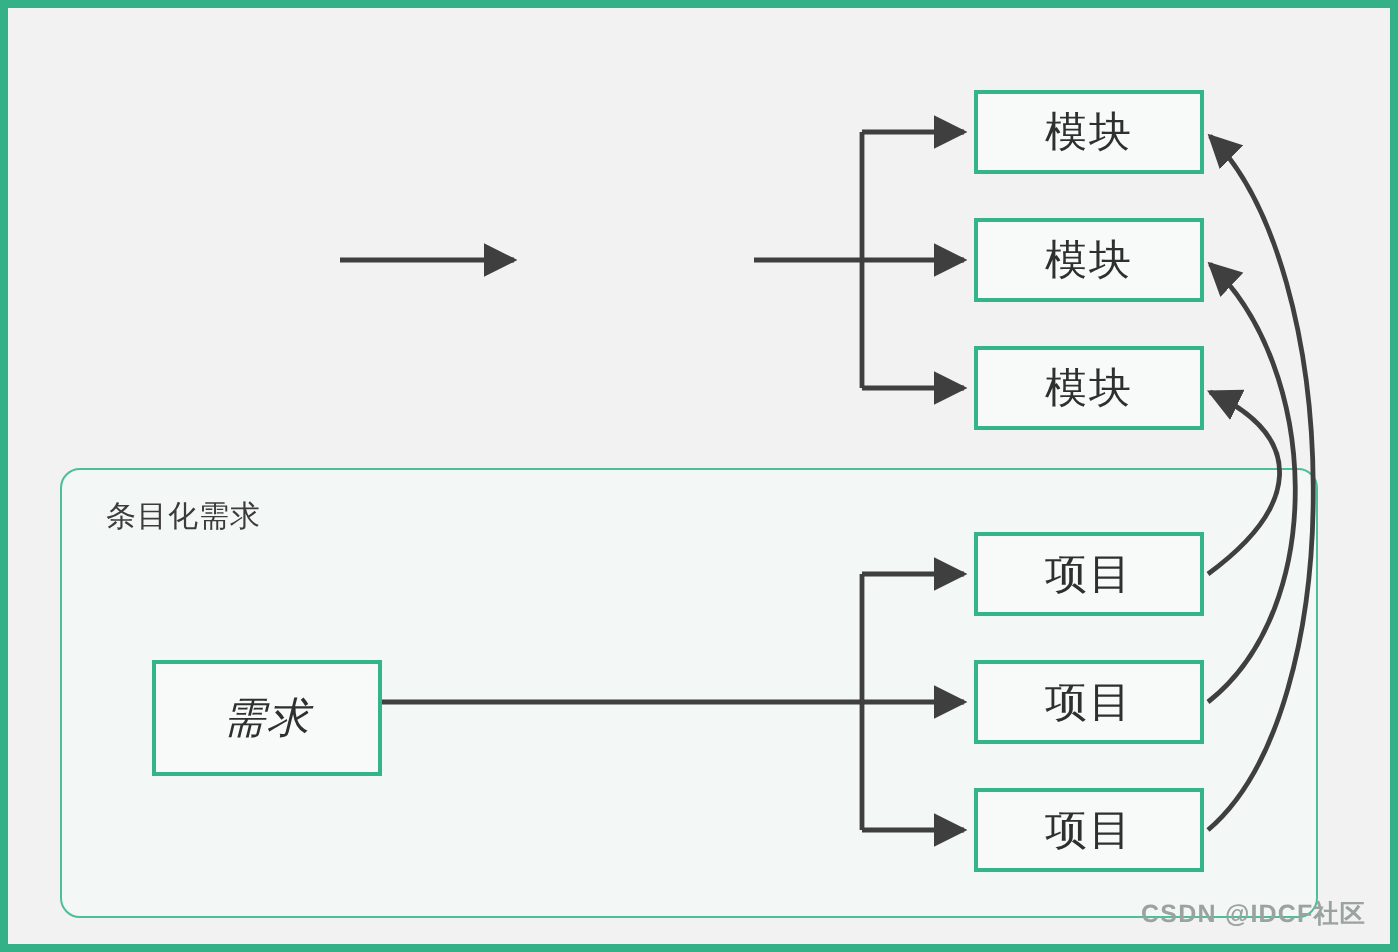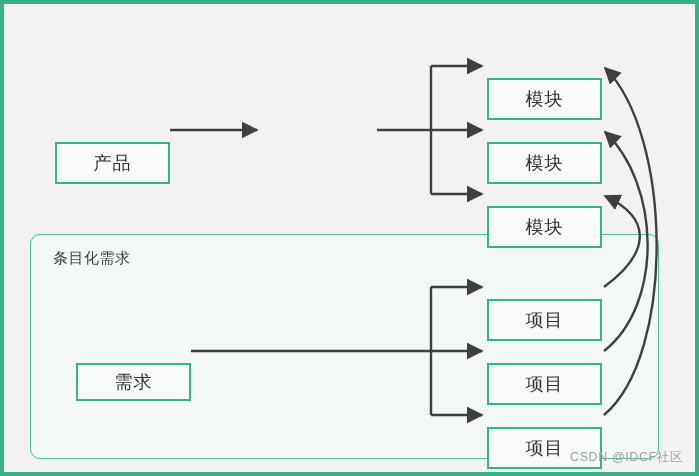--- a/index.html
+++ b/index.html
@@ -40,42 +40,42 @@
   }
 
   .node {
     position: absolute;
     box-sizing: border-box;
     background: #f7faf9;
     border: 2.5px solid #34b489;
     display: flex;
     align-items: center;
     justify-content: center;
-    font-size: 18px;
+    font-size: 21px;
     color: #2f2f2f;
     letter-spacing: 1px;
-    margin-top: 33px;
   }
 
   #svg-layer {
     position: absolute;
     left: 0; top: 0;
     width: 699px;
     height: 476px;
     pointer-events: none;
   }
 
   .watermark {
     position: absolute;
     right: 12px;
     bottom: 6px;
     font-size: 12.5px;
     color: #9aa3a0;
     letter-spacing: 0.6px;
     white-space: nowrap;
+    font-weight: bold;
   }
 </style>
 </head>
 <body>
 
 <div id="canvas">
 
 
   <div class="panel" id="panel-reqs">
     <div class="panel-title">条目化需求</div>
@@ -103,27 +103,26 @@
       <line x1="427" y1="283" x2="478" y2="283" marker-end="url(#arrow)"></line>
       <line x1="427" y1="347" x2="478" y2="347" marker-end="url(#arrow)"></line>
       <line x1="427" y1="411" x2="478" y2="411" marker-end="url(#arrow)"></line>
 
       <path d="M 600 283 C 645 250 650 215 601 192" marker-end="url(#arrow)"></path>
       <path d="M 600 347 C 660 300 656 180 601 128" marker-end="url(#arrow)"></path>
       <path d="M 600 411 C 672 350 668 130 601 64" marker-end="url(#arrow)"></path>
     </g>
   </svg>
 
-  <div class="node" style="left:51px;  top:105px; width:115px; height:42px;">产品</div>
 
   <div class="node" style="left:483px; top:41px;  width:115px; height:42px;">模块</div>
   <div class="node" style="left:483px; top:105px; width:115px; height:42px;">模块</div>
   <div class="node" style="left:483px; top:169px; width:115px; height:42px;">模块</div>
 
-  <div class="node" style="left:72px;  top:326px; width:115px; height:38px;">需求</div>
+  <div class="node" style="left:72px;  top:326px; width:115px; height:58px;font-style:italic;">需求</div>
 
   <div class="node" style="left:483px; top:262px; width:115px; height:42px;">项目</div>
   <div class="node" style="left:483px; top:326px; width:115px; height:42px;">项目</div>
   <div class="node" style="left:483px; top:390px; width:115px; height:42px;">项目</div>
 
   <div class="watermark">CSDN @IDCF社区</div>
 
 </div>
 
 </body></html>

